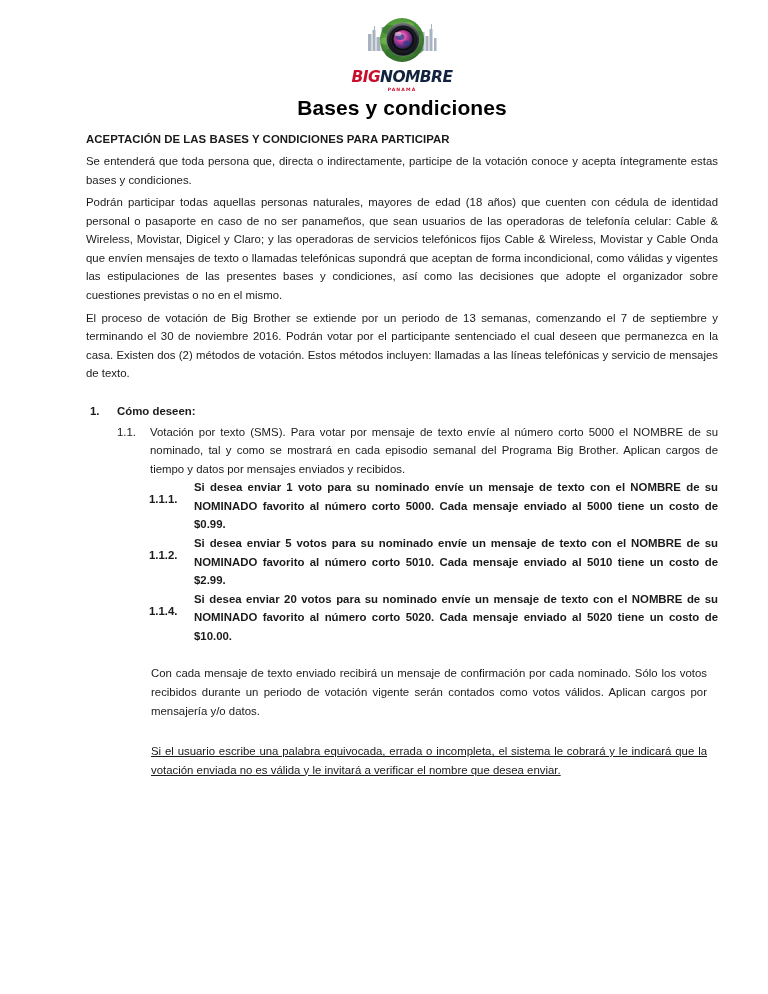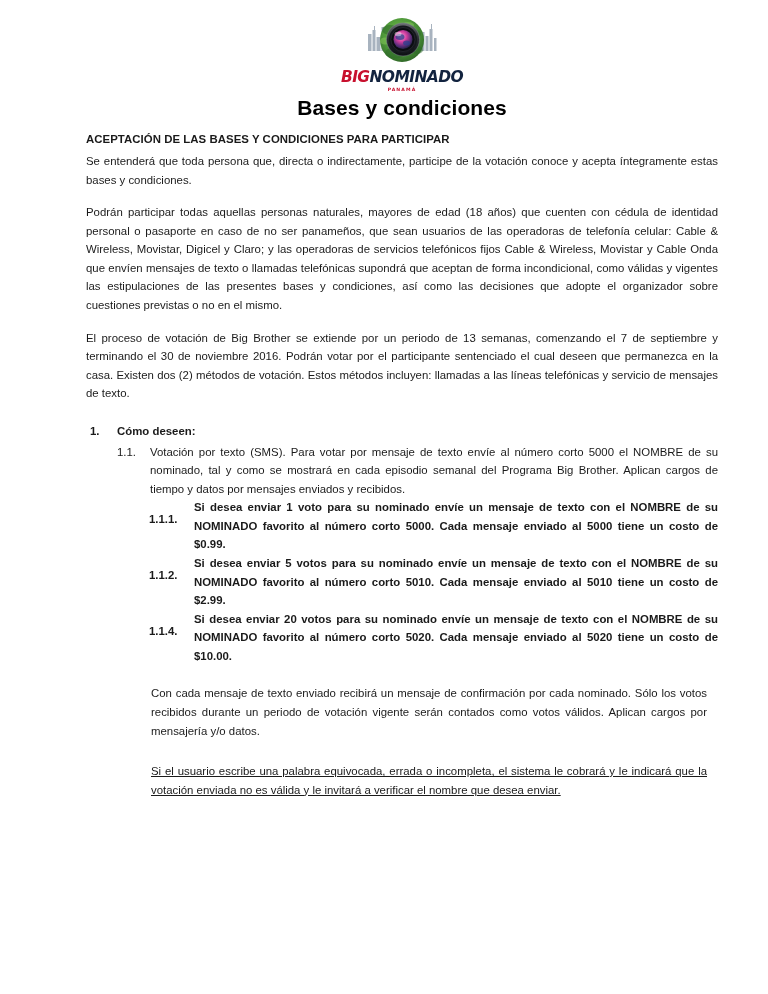--- a/index.html
+++ b/index.html
@@ -86,21 +86,21 @@
     margin: 0 0 7px 0;
     letter-spacing: 0.05px;
   }
   p.body {
     font-size: 11.4px;
     line-height: 1.63;
     margin: 0;
     text-align: justify;
     text-justify: inter-word;
   }
-  p.body + p.body { margin-top: 14px; }
+  p.body + p.body { margin-top: 4px; }
 
   
   .list-l1 {
     margin: 19px 0 0 0;
     padding: 0;
     list-style: none;
   }
   .li-l1 {
     position: relative;
     padding-left: 31px;
@@ -233,21 +233,21 @@
       </g>
 
       <ellipse cx="66" cy="44" rx="7" ry="4.5" fill="#ffffff" opacity="0.45"></ellipse>
 
       <circle cx="76" cy="55" r="33" fill="none" stroke="#808690" stroke-width="1.3" opacity="0.8"></circle>
       <circle cx="76" cy="55" r="24" fill="none" stroke="#3a3f47" stroke-width="1" opacity="0.9"></circle>
     </svg>
 
     <div class="logo-wordmark">
       <span class="logo-big">BIG</span>
-        <span class="logo-brother">NOMINADO</span>
+        <span class="logo-brother">NOMBRE</span>
     </div>
     <div class="logo-country">PANAMÁ</div>
   </div>
 
   <h1 class="doc-title">Bases y condiciones</h1>
 
   <div class="section-heading">ACEPTACIÓN DE LAS BASES Y CONDICIONES PARA PARTICIPAR</div>
 
   <p class="body">Se entenderá que toda persona que, directa o indirectamente, participe de la votación conoce y acepta íntegramente estas bases y condiciones.</p>
   <p class="body">Podrán participar todas aquellas personas naturales, mayores de edad (18 años) que cuenten con cédula de identidad personal o pasaporte en caso de no ser panameños, que sean usuarios de las operadoras de telefonía celular: Cable &amp; Wireless, Movistar, Digicel y Claro; y las operadoras de servicios telefónicos fijos Cable &amp; Wireless, Movistar y Cable Onda que envíen mensajes de texto o llamadas telefónicas supondrá que aceptan de forma incondicional, como válidas y vigentes las estipulaciones de las presentes bases y condiciones, así como las decisiones que adopte el organizador sobre cuestiones previstas o no en el mismo.</p>

